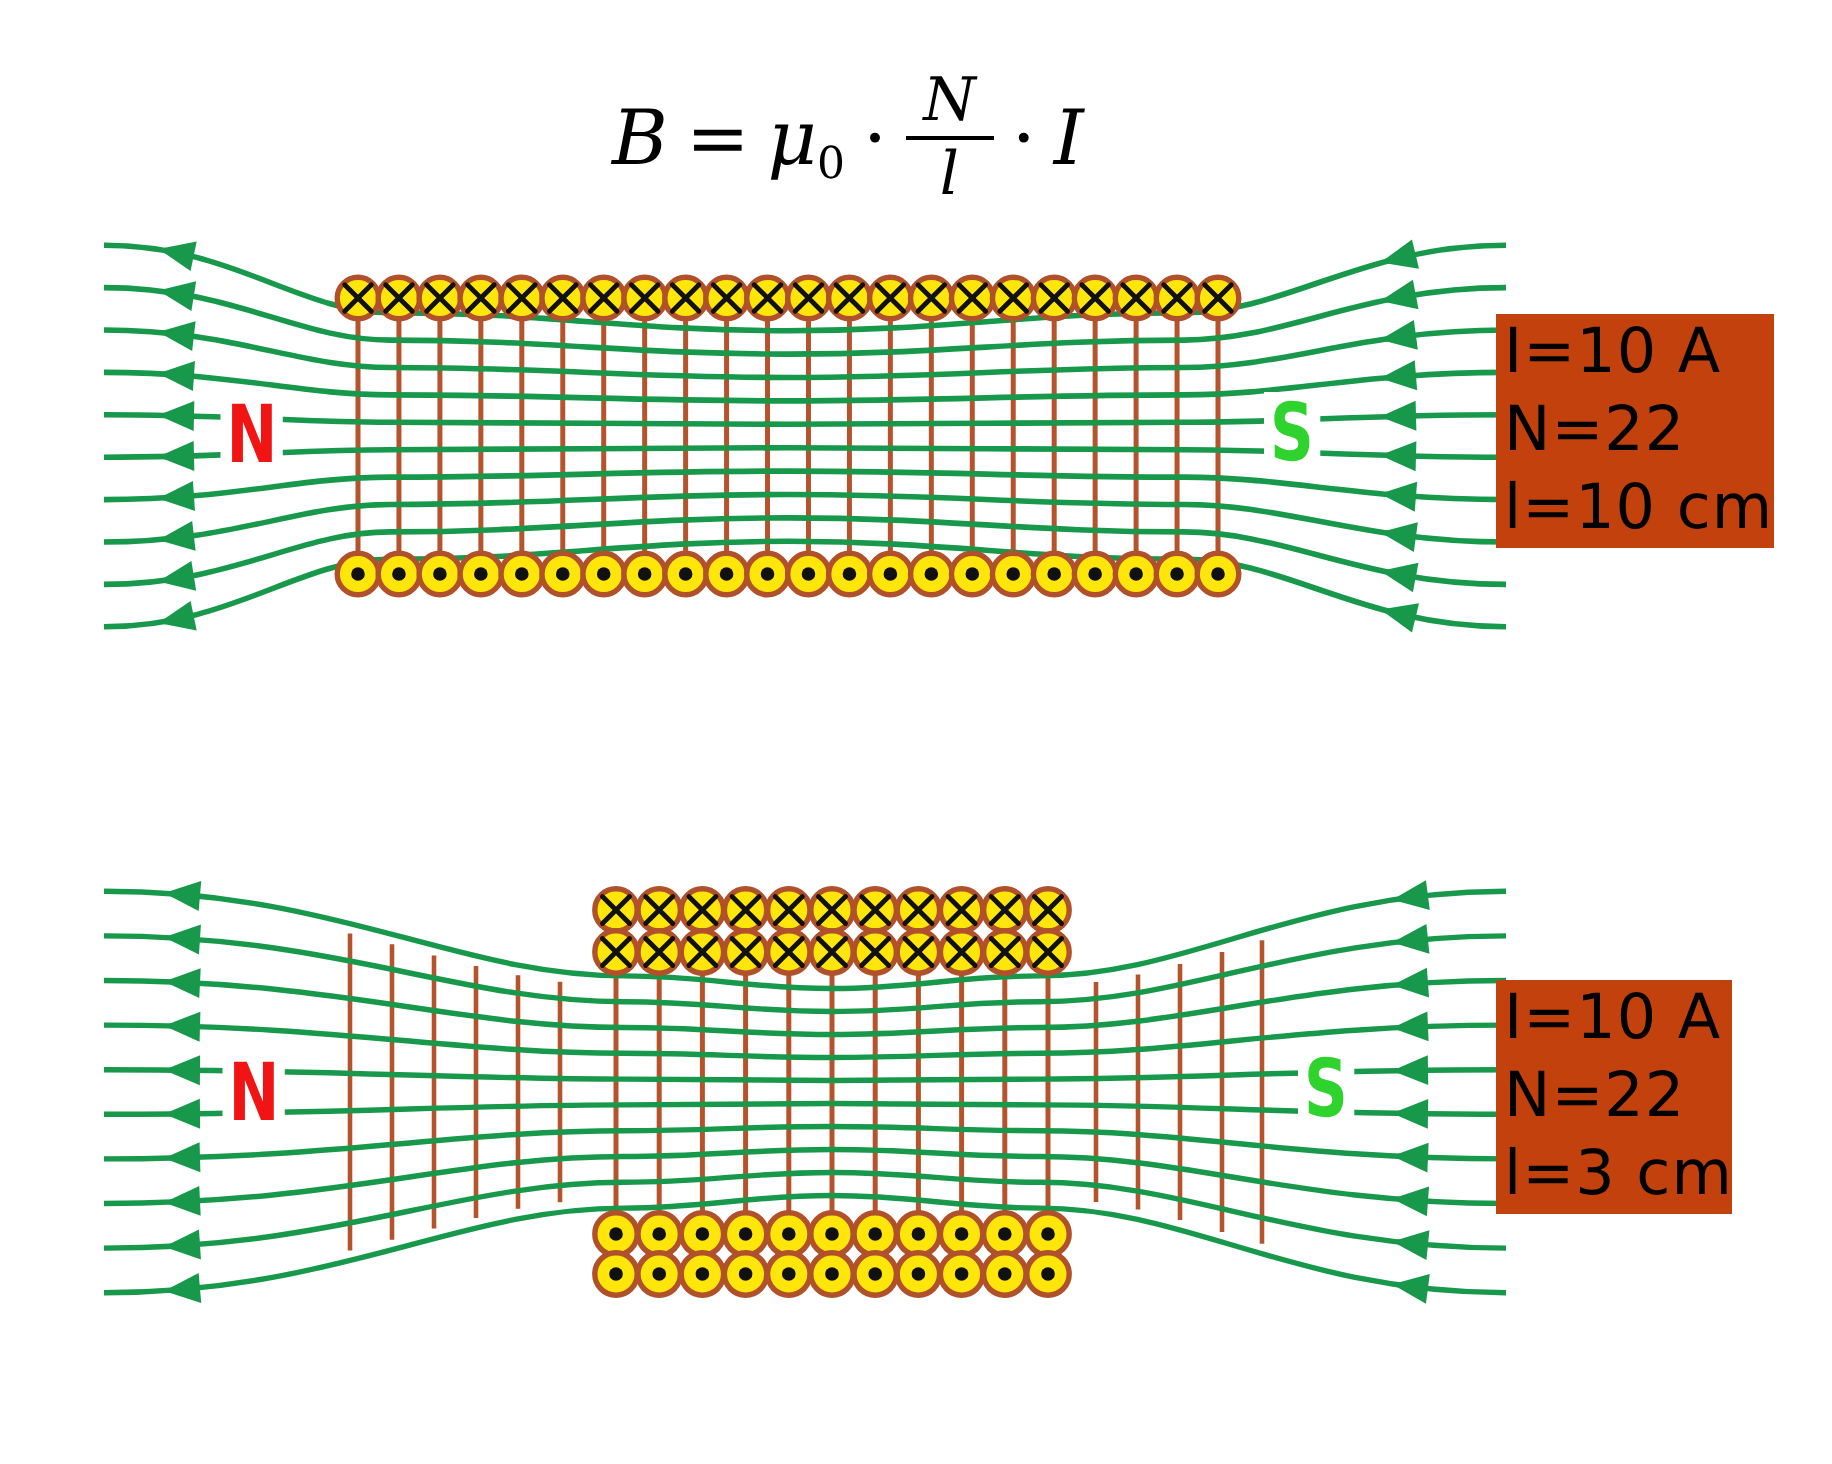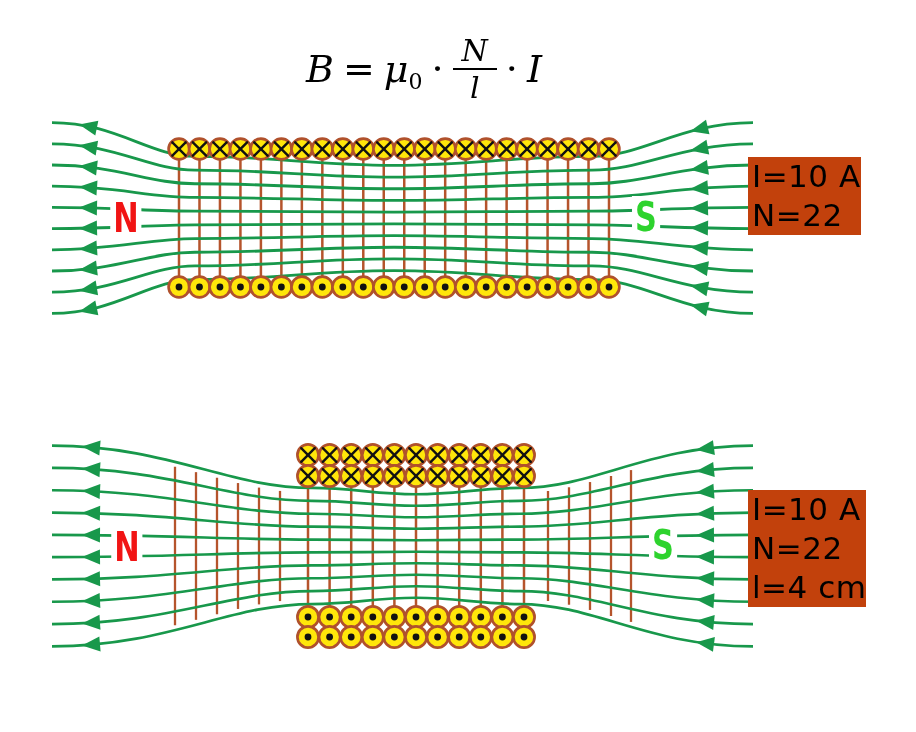--- a/index.html
+++ b/index.html
@@ -401,21 +401,22 @@
   </div>
 
   <span class="pole n1" style="color: rgb(241, 20, 20);">N</span>
   <span class="pole s1" style="color: rgb(46, 211, 46);">S</span>
   <span class="pole n2" style="color: rgb(241, 20, 20);">N</span>
   <span class="pole s2" style="color: rgb(46, 211, 46);">S</span>
 
   <div class="params p1">
     <div>I=10 A</div>
     <div>N=22</div>
+    <div>l=10 cm</div>
   </div>
 
   <div class="params p2">
     <div>I=10 A</div>
     <div>N=22</div>
-    <div>l=4 cm</div>
+    <div>l=3 cm</div>
   </div>
 
 </div>
 
 </body></html>

